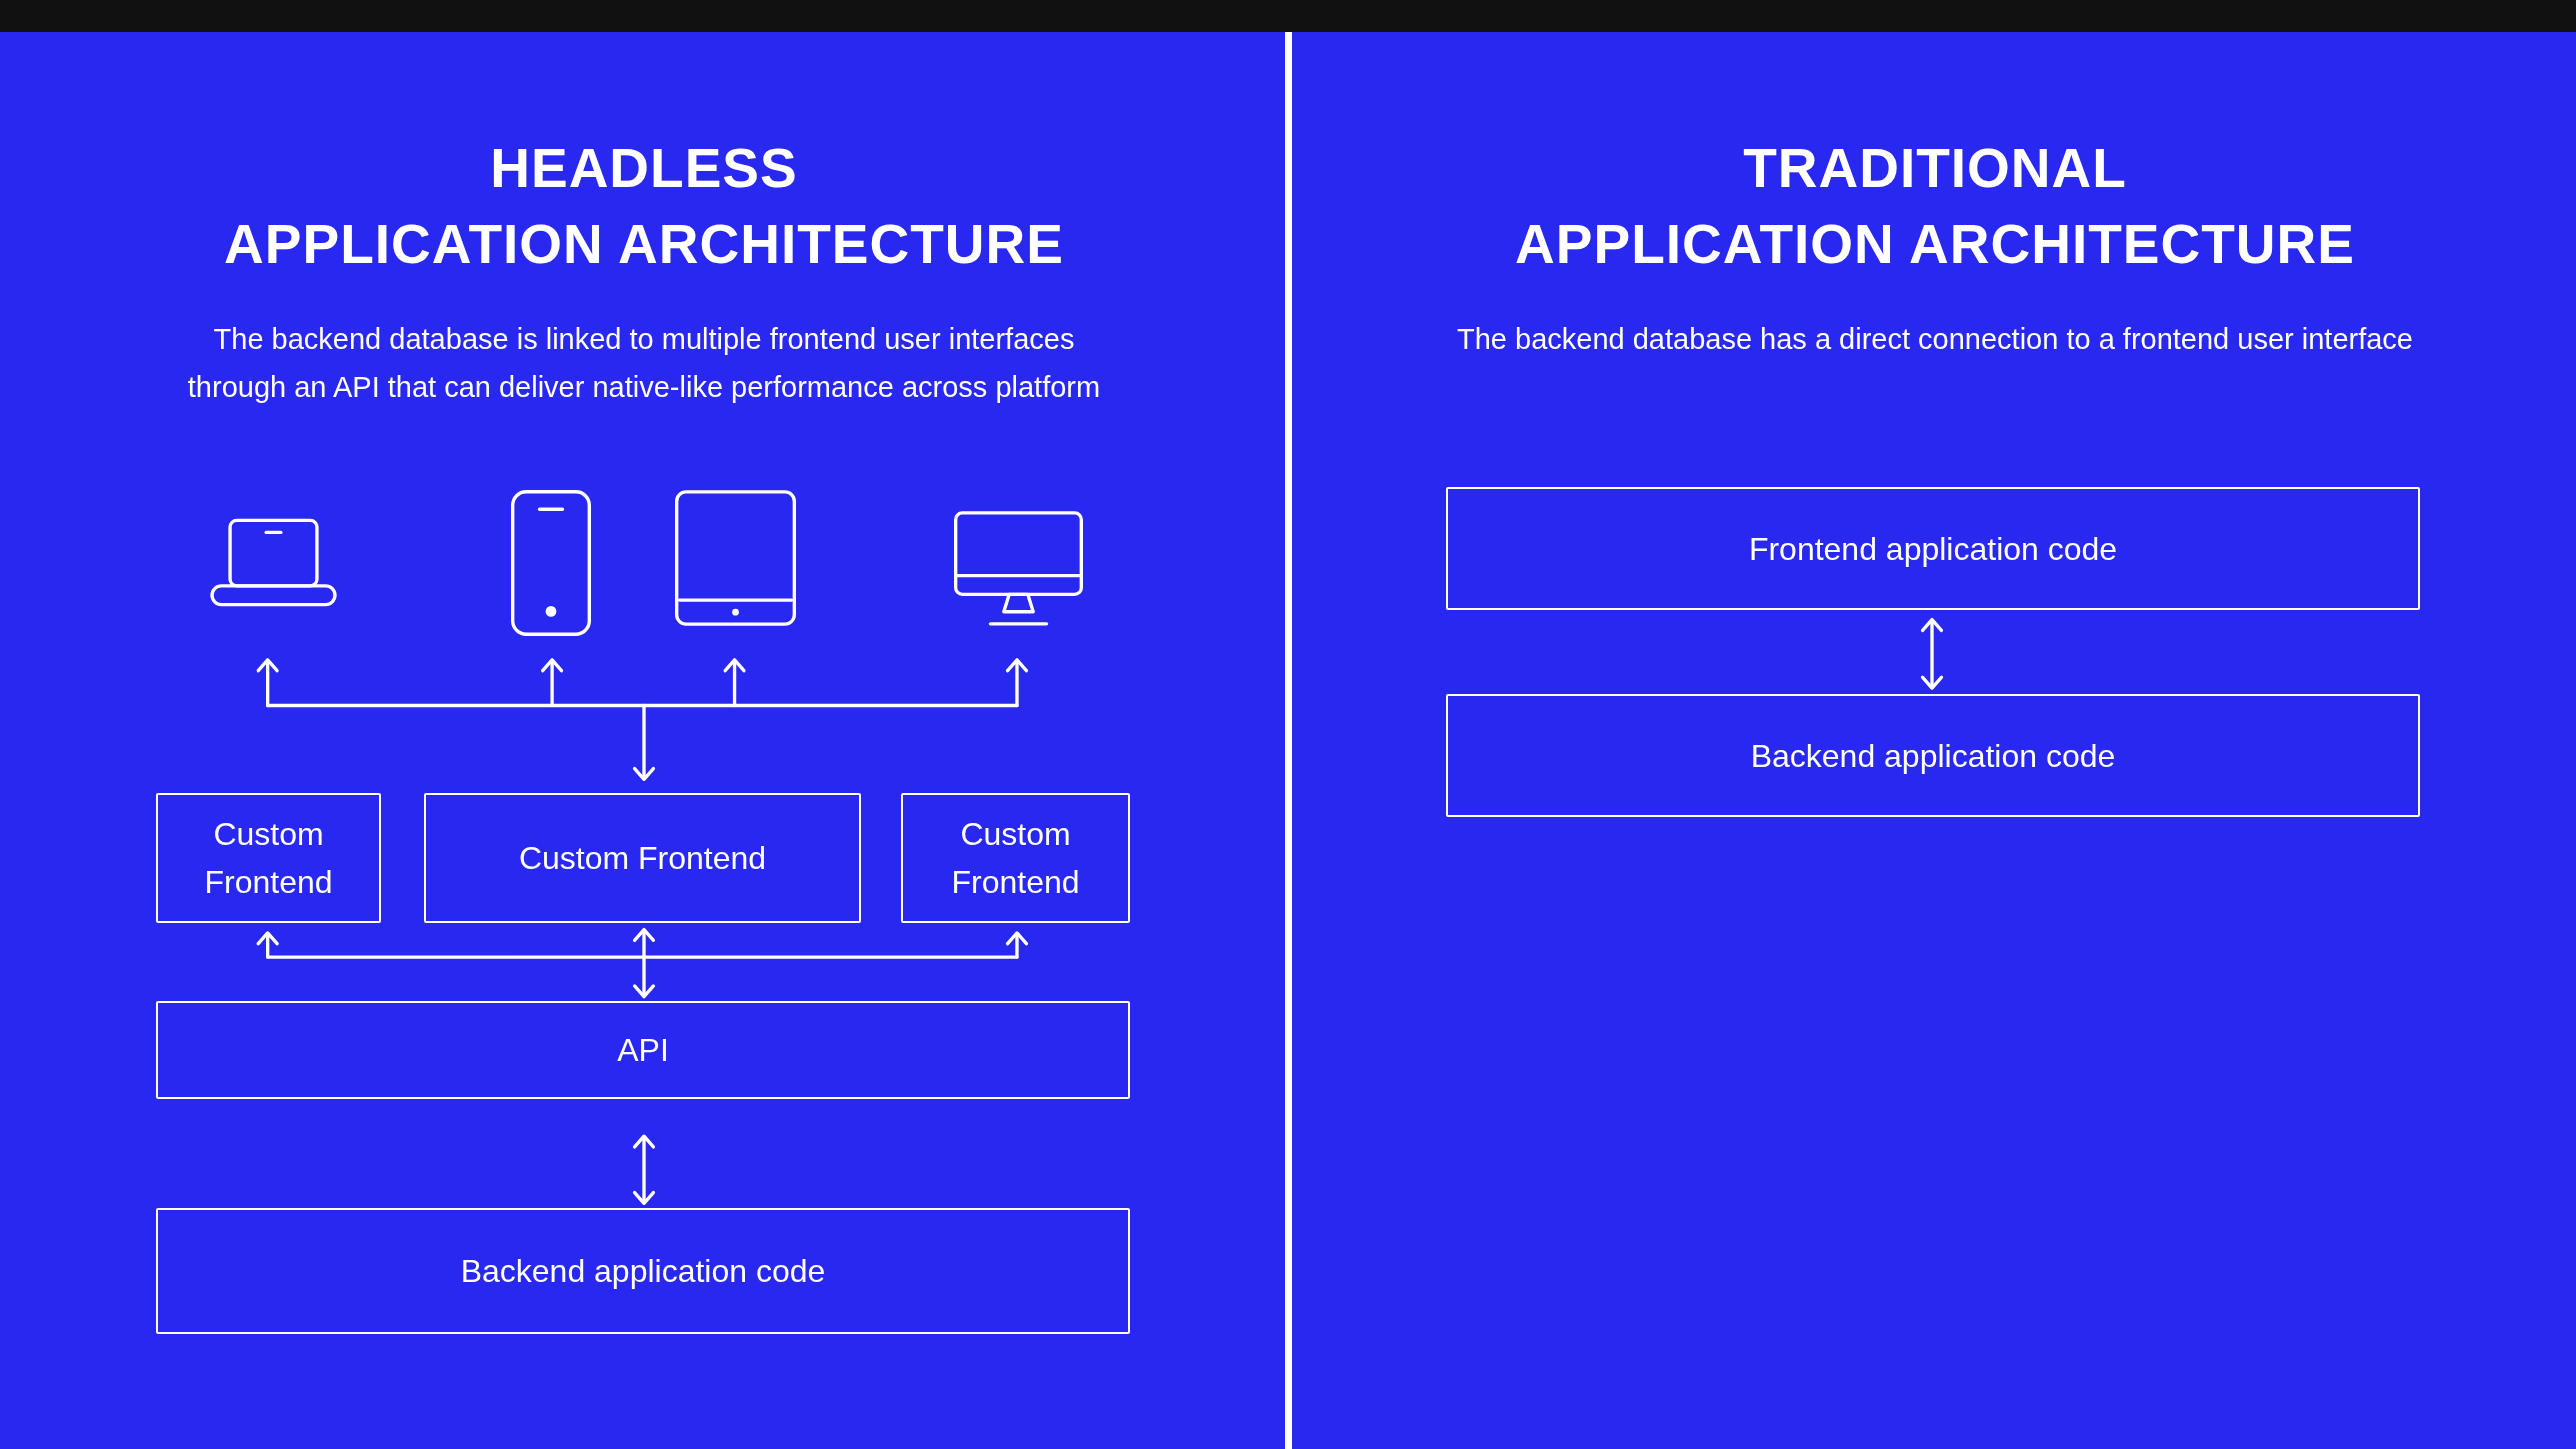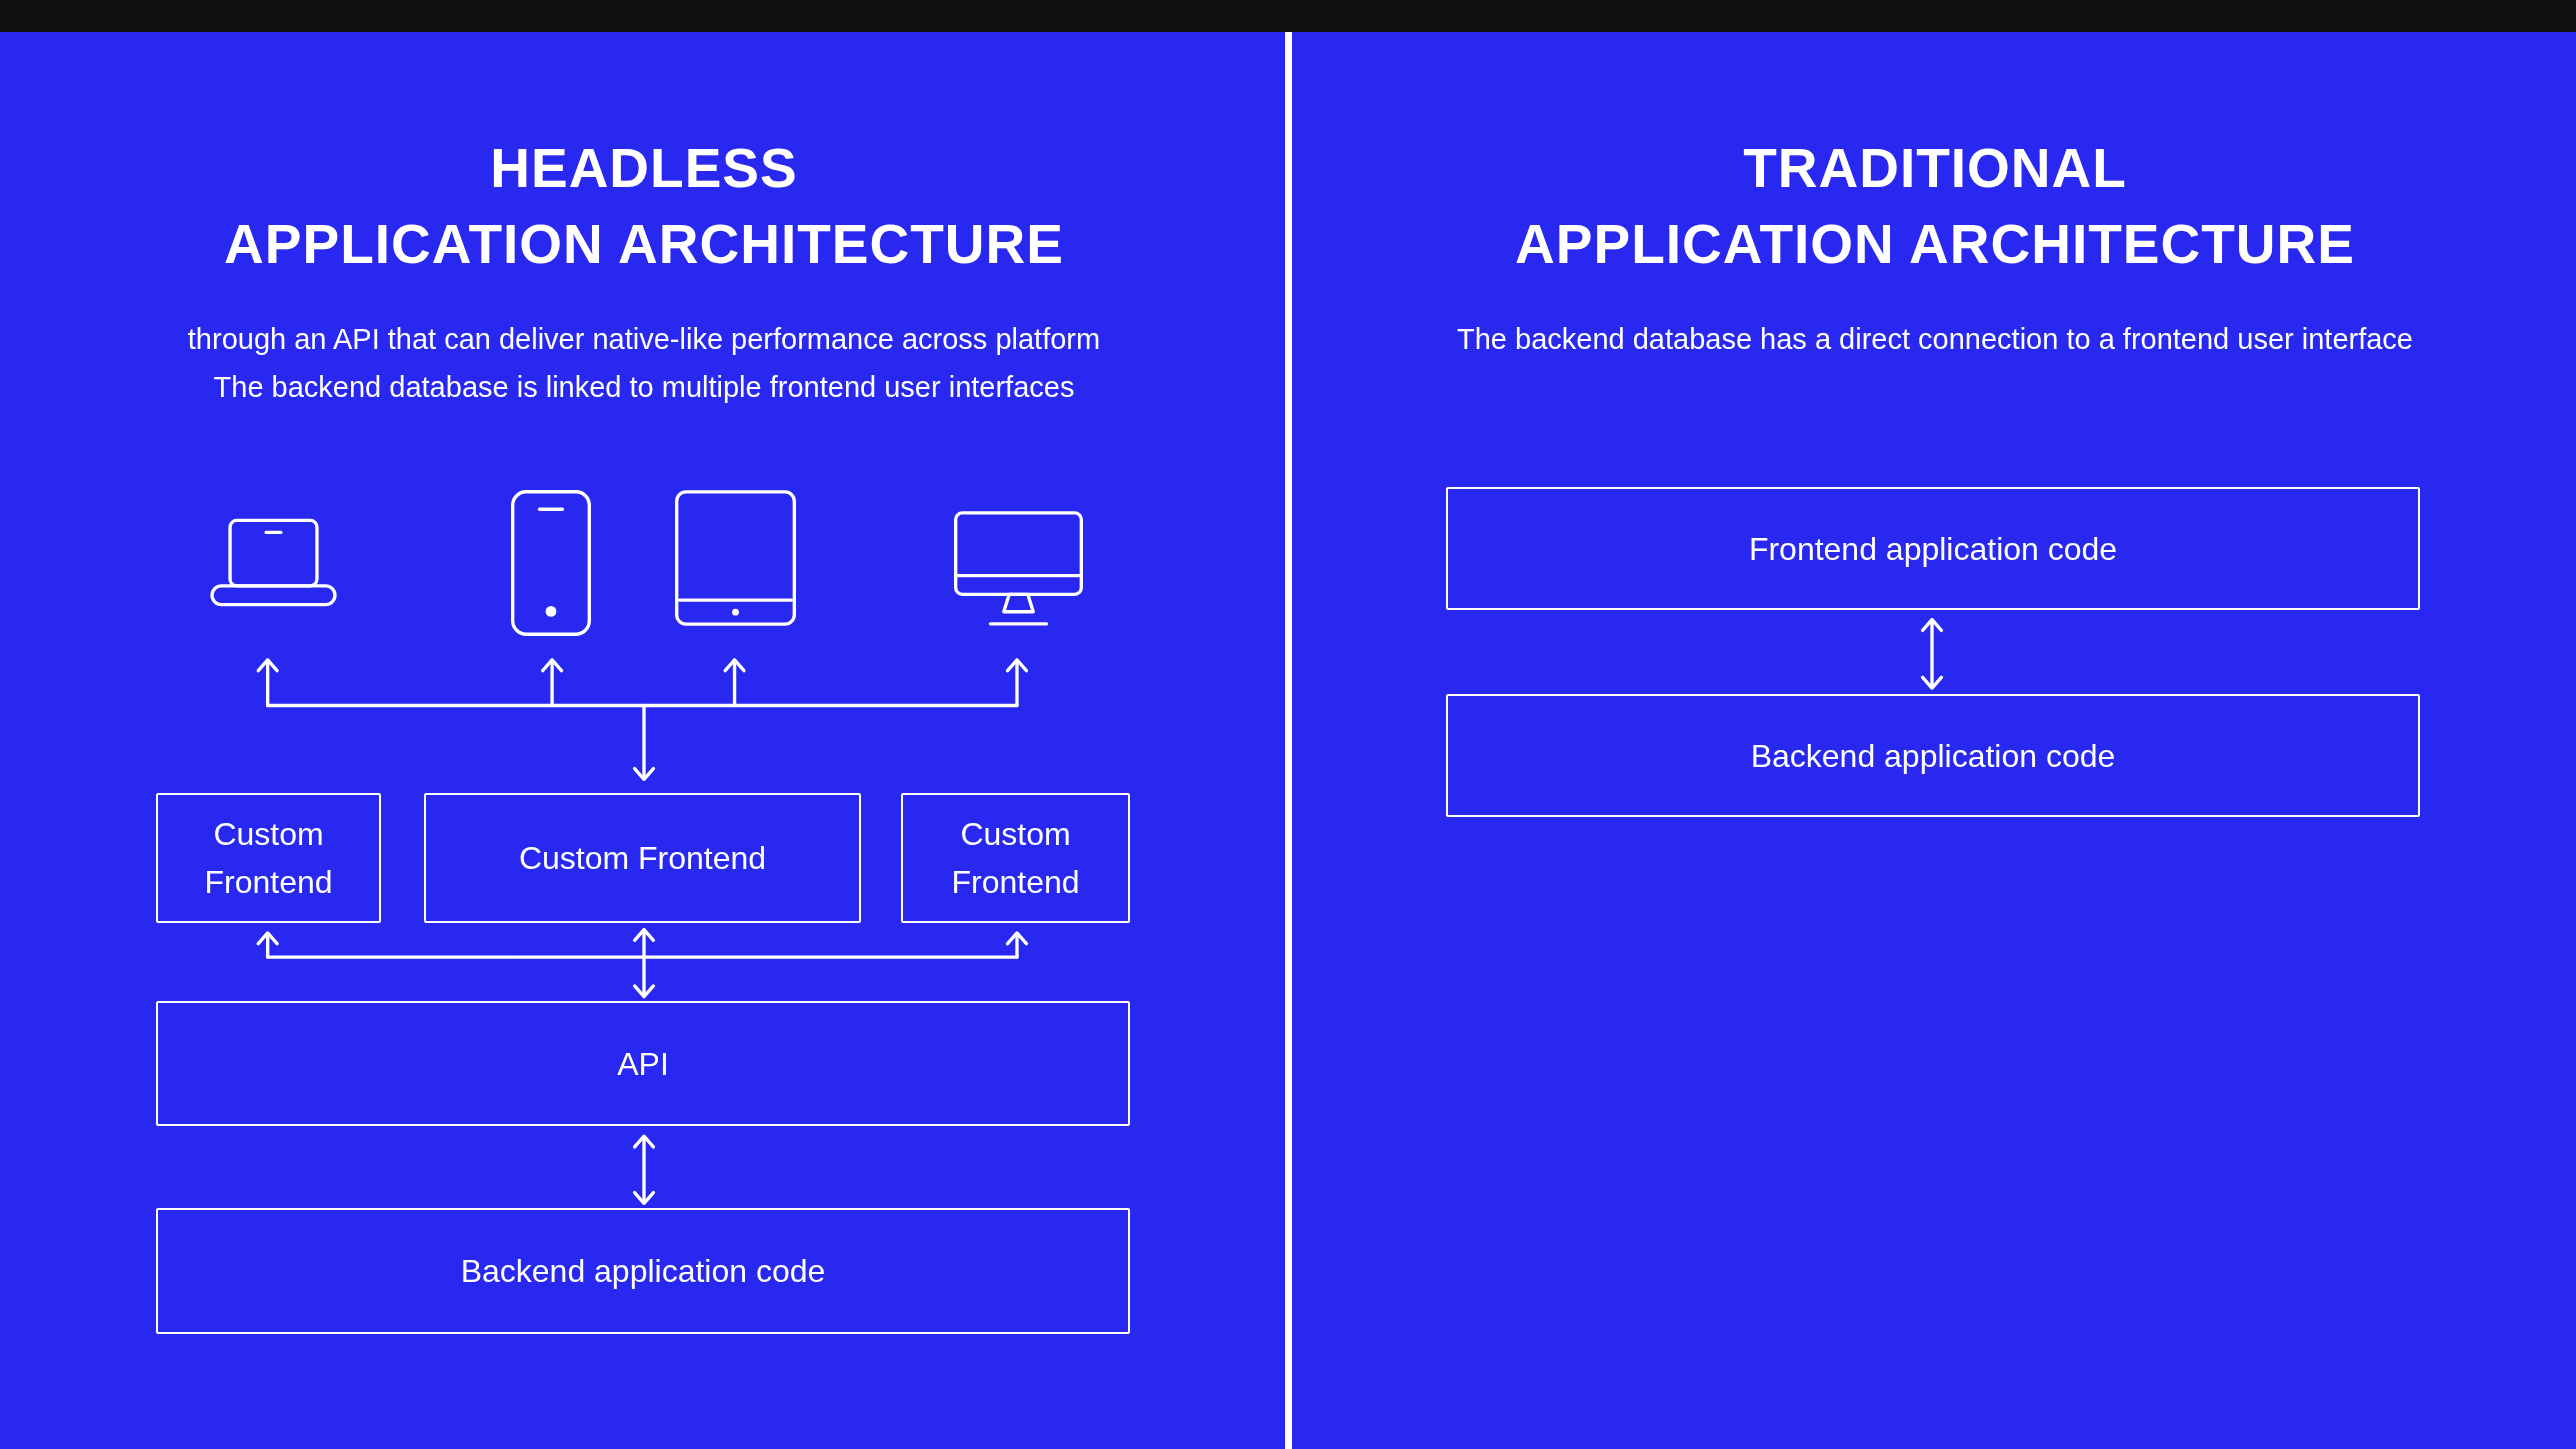--- a/index.html
+++ b/index.html
@@ -60,21 +60,21 @@
     justify-content: center;
     text-align: center;
     font-size: 32px;
     font-weight: 500;
     line-height: 1.5;
     padding: 1px 16px;
   }
   .b-cf-l  { left: 156px;  top: 761px; width: 225px;  height: 130px; }
   .b-cf-m  { left: 424px;  top: 761px; width: 437px;  height: 130px; }
   .b-cf-r  { left: 901px; top: 761px; width: 229px;  height: 130px; }
-  .b-api   { left: 156px;  top: 969px; width: 974px; height: 125px; }
+  .b-api   { left: 156px;  top: 969px; width: 974px; height: 98px; }
   .b-be-l  { left: 156px;  top: 1176px; width: 974px; height: 126px; }
   .b-fe-r  { left: 1446px; top: 455px;  width: 974px; height: 123px; }
   .b-be-r  { left: 1446px; top: 662px;  width: 974px; height: 123px; }
   .ic { position: absolute; }
   .ic svg { display: block; stroke: var(--fg, #ffffff); }
   .ic-laptop  { left: 210px;  top: 484px; }
   .ic-phone   { left: 510px;  top: 457px; }
   .ic-tablet  { left: 674px; top: 457px; }
   .ic-monitor { left: 953px; top: 478px; }
 </style>
@@ -108,22 +108,22 @@
     </g>
   </svg>
 
   <div class="divider"></div>
 
   <h1 class="panel-title pt-left">
     <span>HEADLESS</span>
     <span>APPLICATION ARCHITECTURE</span>
   </h1>
   <p class="panel-subtitle ps-left">
+    <span>The backend database is linked to multiple frontend user interfaces</span>
     <span>through an API that can deliver native-like performance across platform</span>
-    <span>The backend database is linked to multiple frontend user interfaces</span>
   </p>
 
   <div class="ic ic-laptop">
     <svg width="127" height="101" viewBox="0 0 190 150" fill="none" stroke-width="5" stroke-linecap="round" stroke-linejoin="round">
       <rect x="30" y="6" width="130" height="98" rx="10"></rect>
       <line x1="84" y1="24" x2="106" y2="24"></line>
       <rect x="3" y="104" width="184" height="28" rx="14"></rect>
     </svg>
   </div>
   <div class="ic ic-phone">

